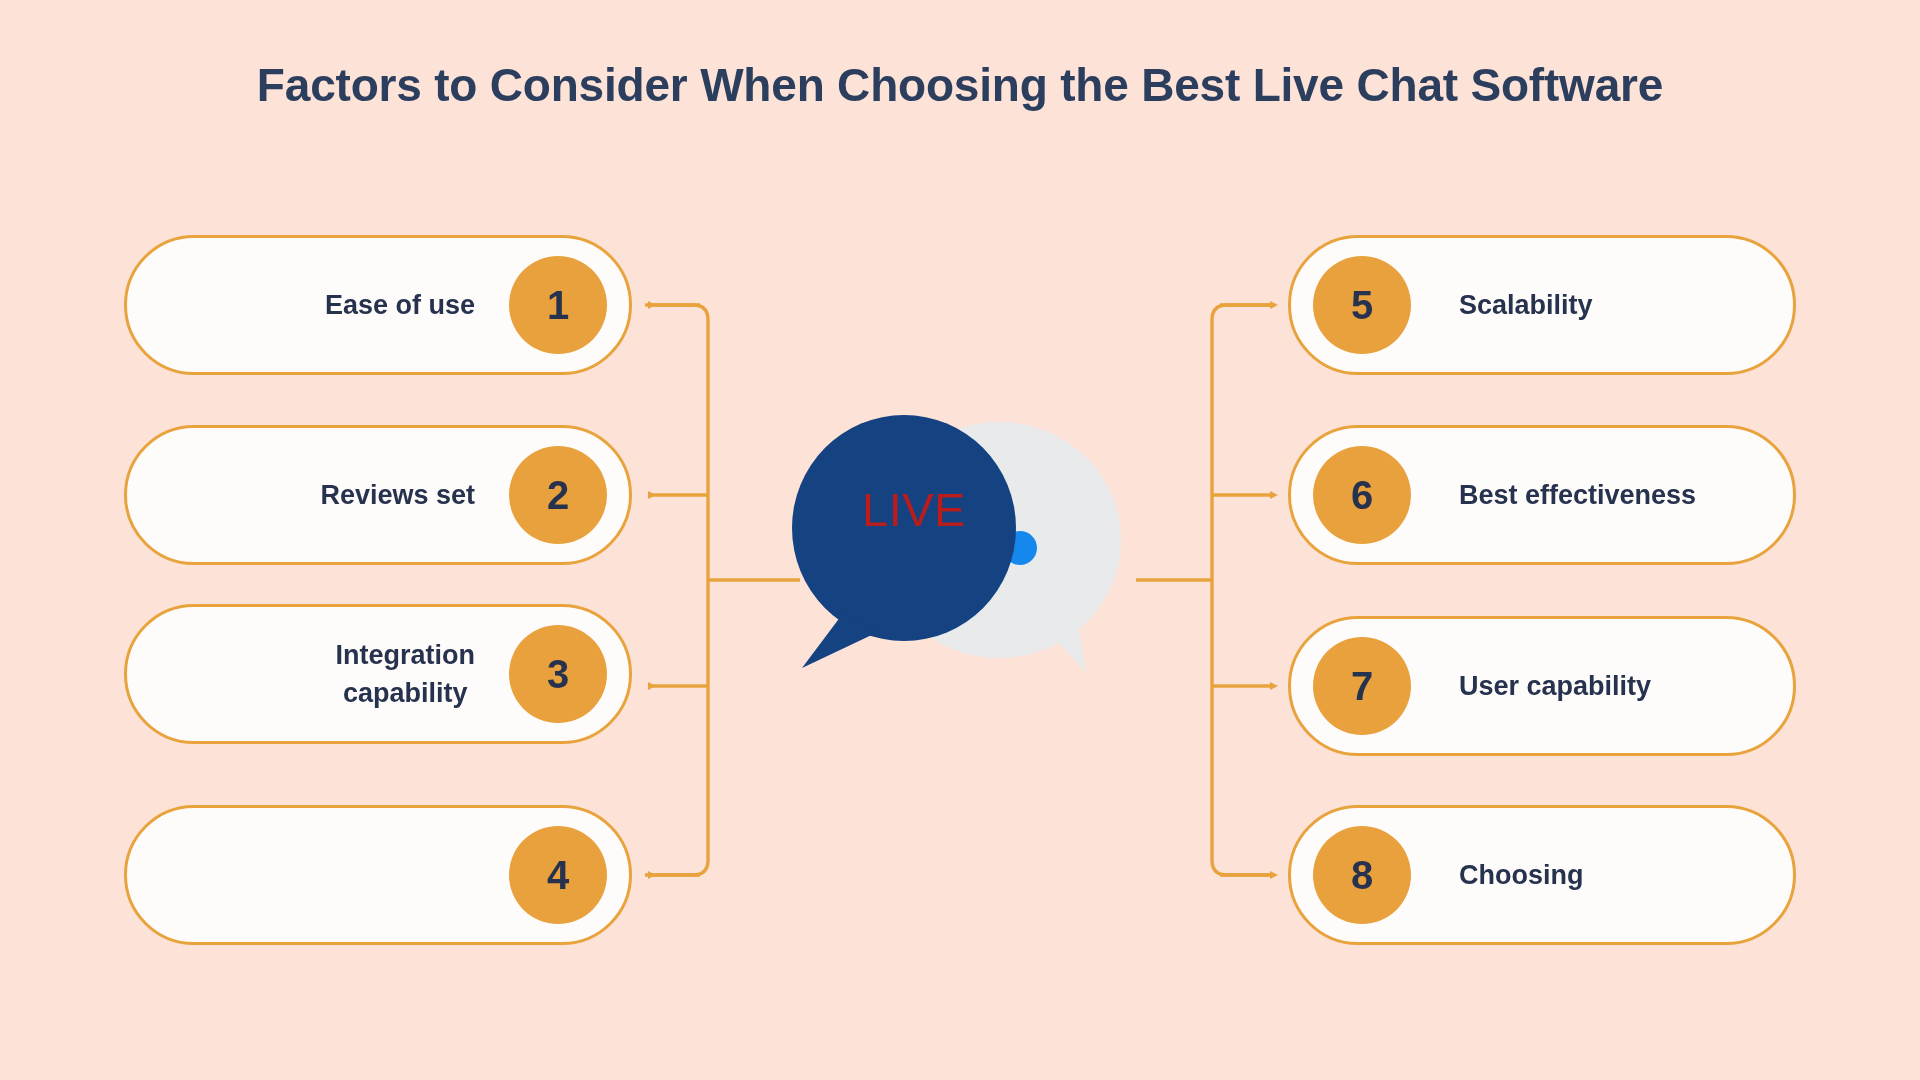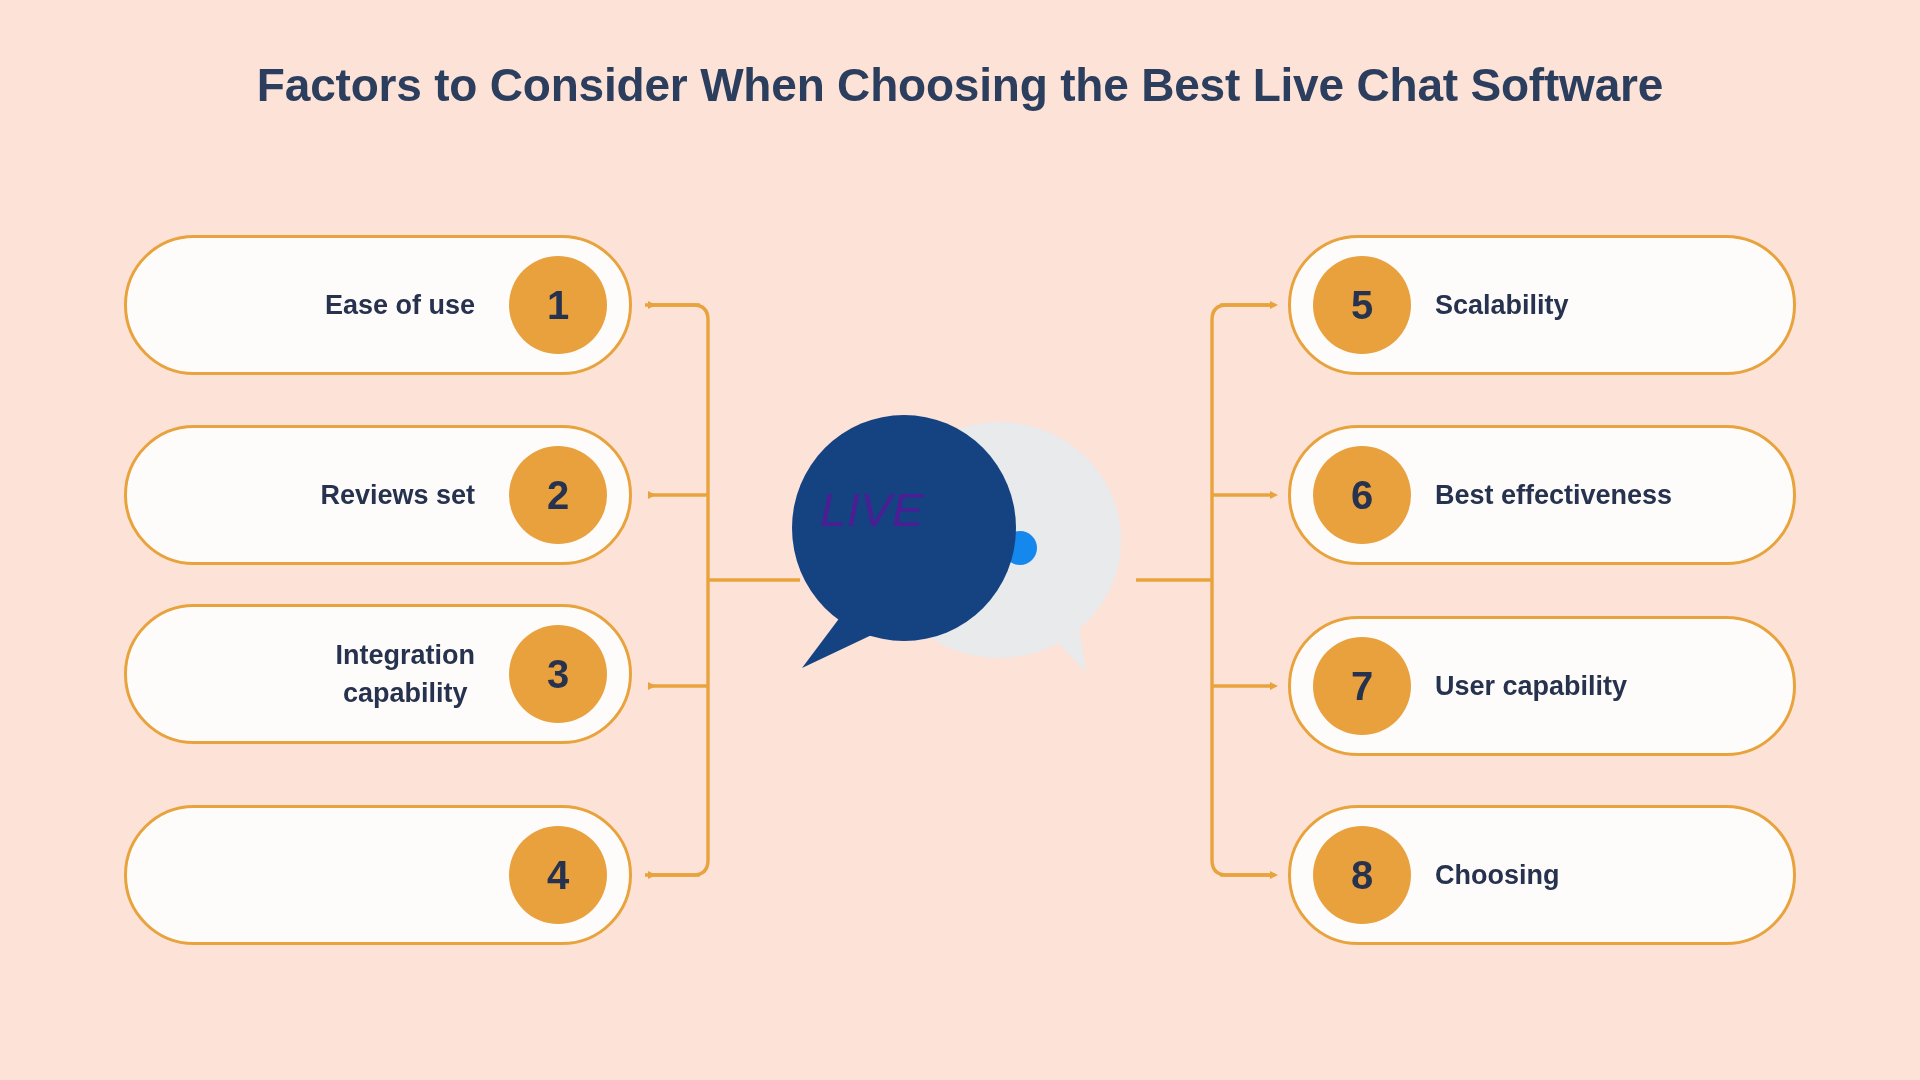--- a/index.html
+++ b/index.html
@@ -89,43 +89,43 @@
     font-size: 27px;
     font-weight: bold;
     line-height: 38px;
     text-align: center;
     white-space: pre-line;
   }
   .card-left .card-label {
     margin-right: 34px;
   }
   .card-right .card-label {
-    margin-left: 24px;
+    margin-left: 48px;
   }
 
   
   #logo {
     position: absolute;
     left: 786px;
     top: 400px;
     width: 348px;
     height: 280px;
   }
   .logo-text {
     position: absolute;
     left: 34px;
     top: 84px;
     width: 188px;
-    color: #4c1d95;
+    text-align: center;
+    color: #b91c1c;
     font-size: 47px;
     line-height: 52px;
     font-weight: normal;
     letter-spacing: 0.5px;
     pointer-events: none;
-    font-style: italic;
   }
 </style>
 </head>
 <body style="background: rgb(253, 226, 216);">
 
 <div id="stage">
 
   <div class="title">Factors to Consider When Choosing the Best Live Chat Software</div>
 
   <svg id="connectors" viewBox="0 0 1920 1080" width="1920" height="1080">

